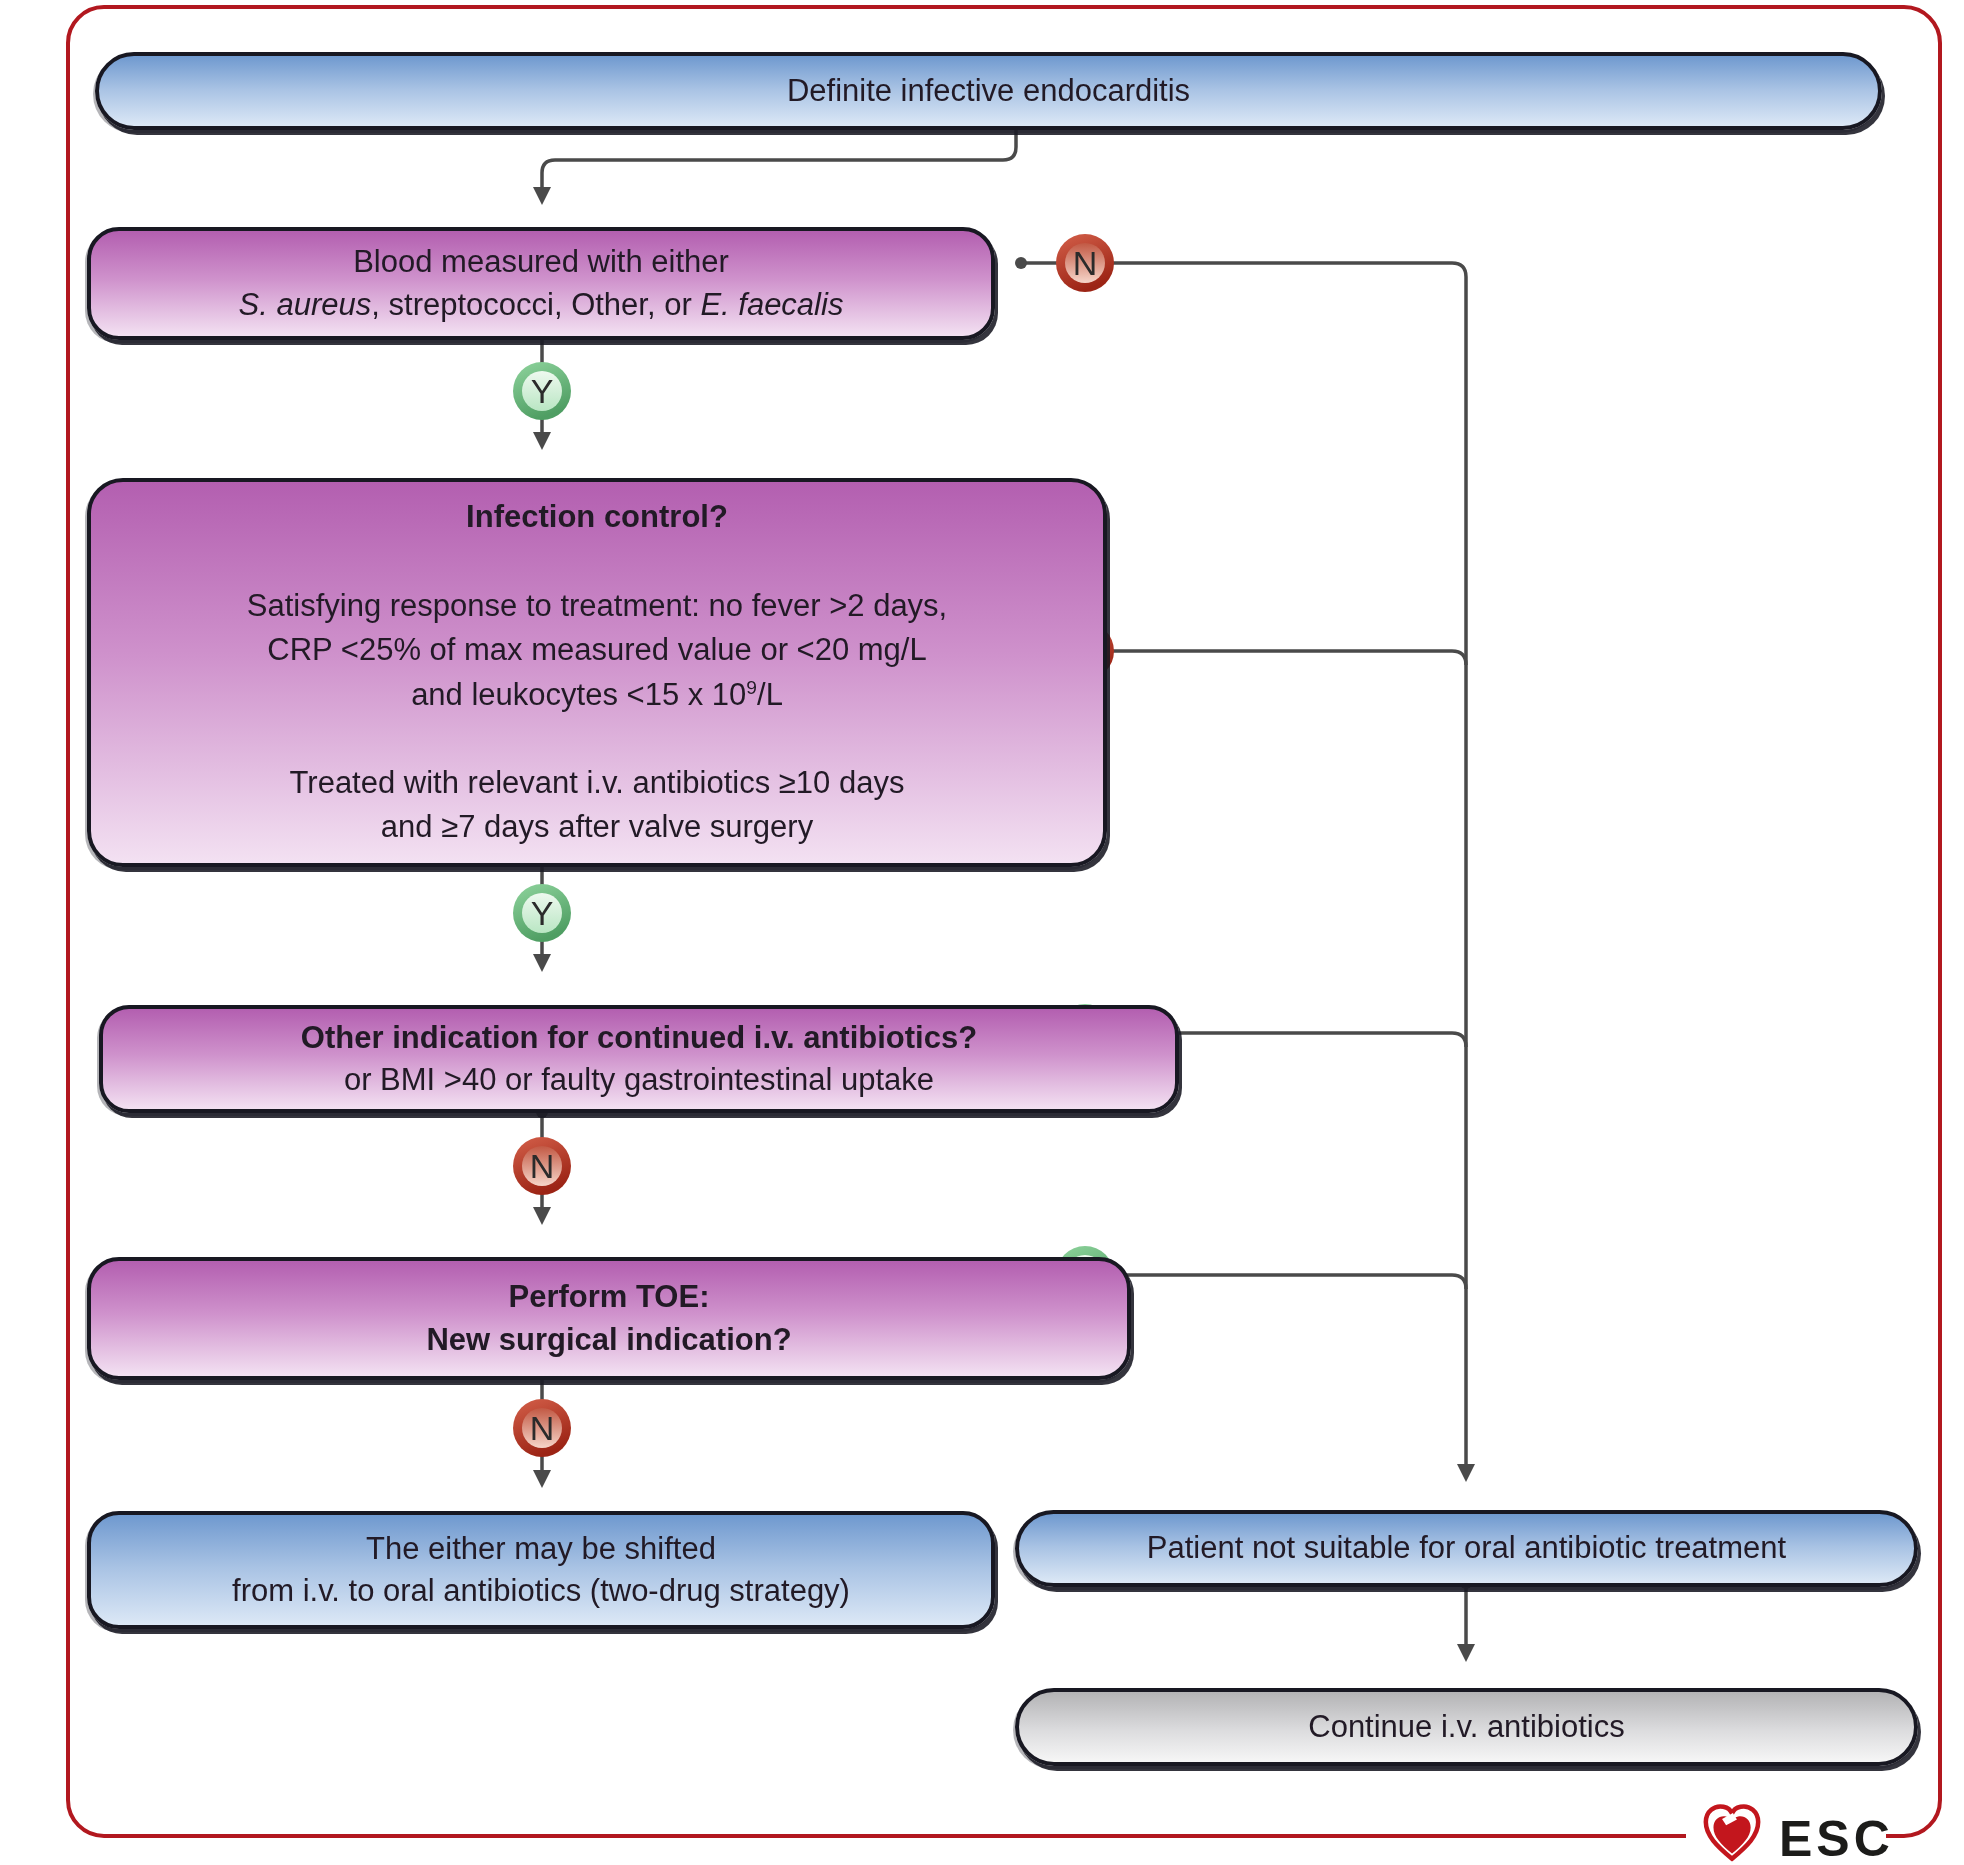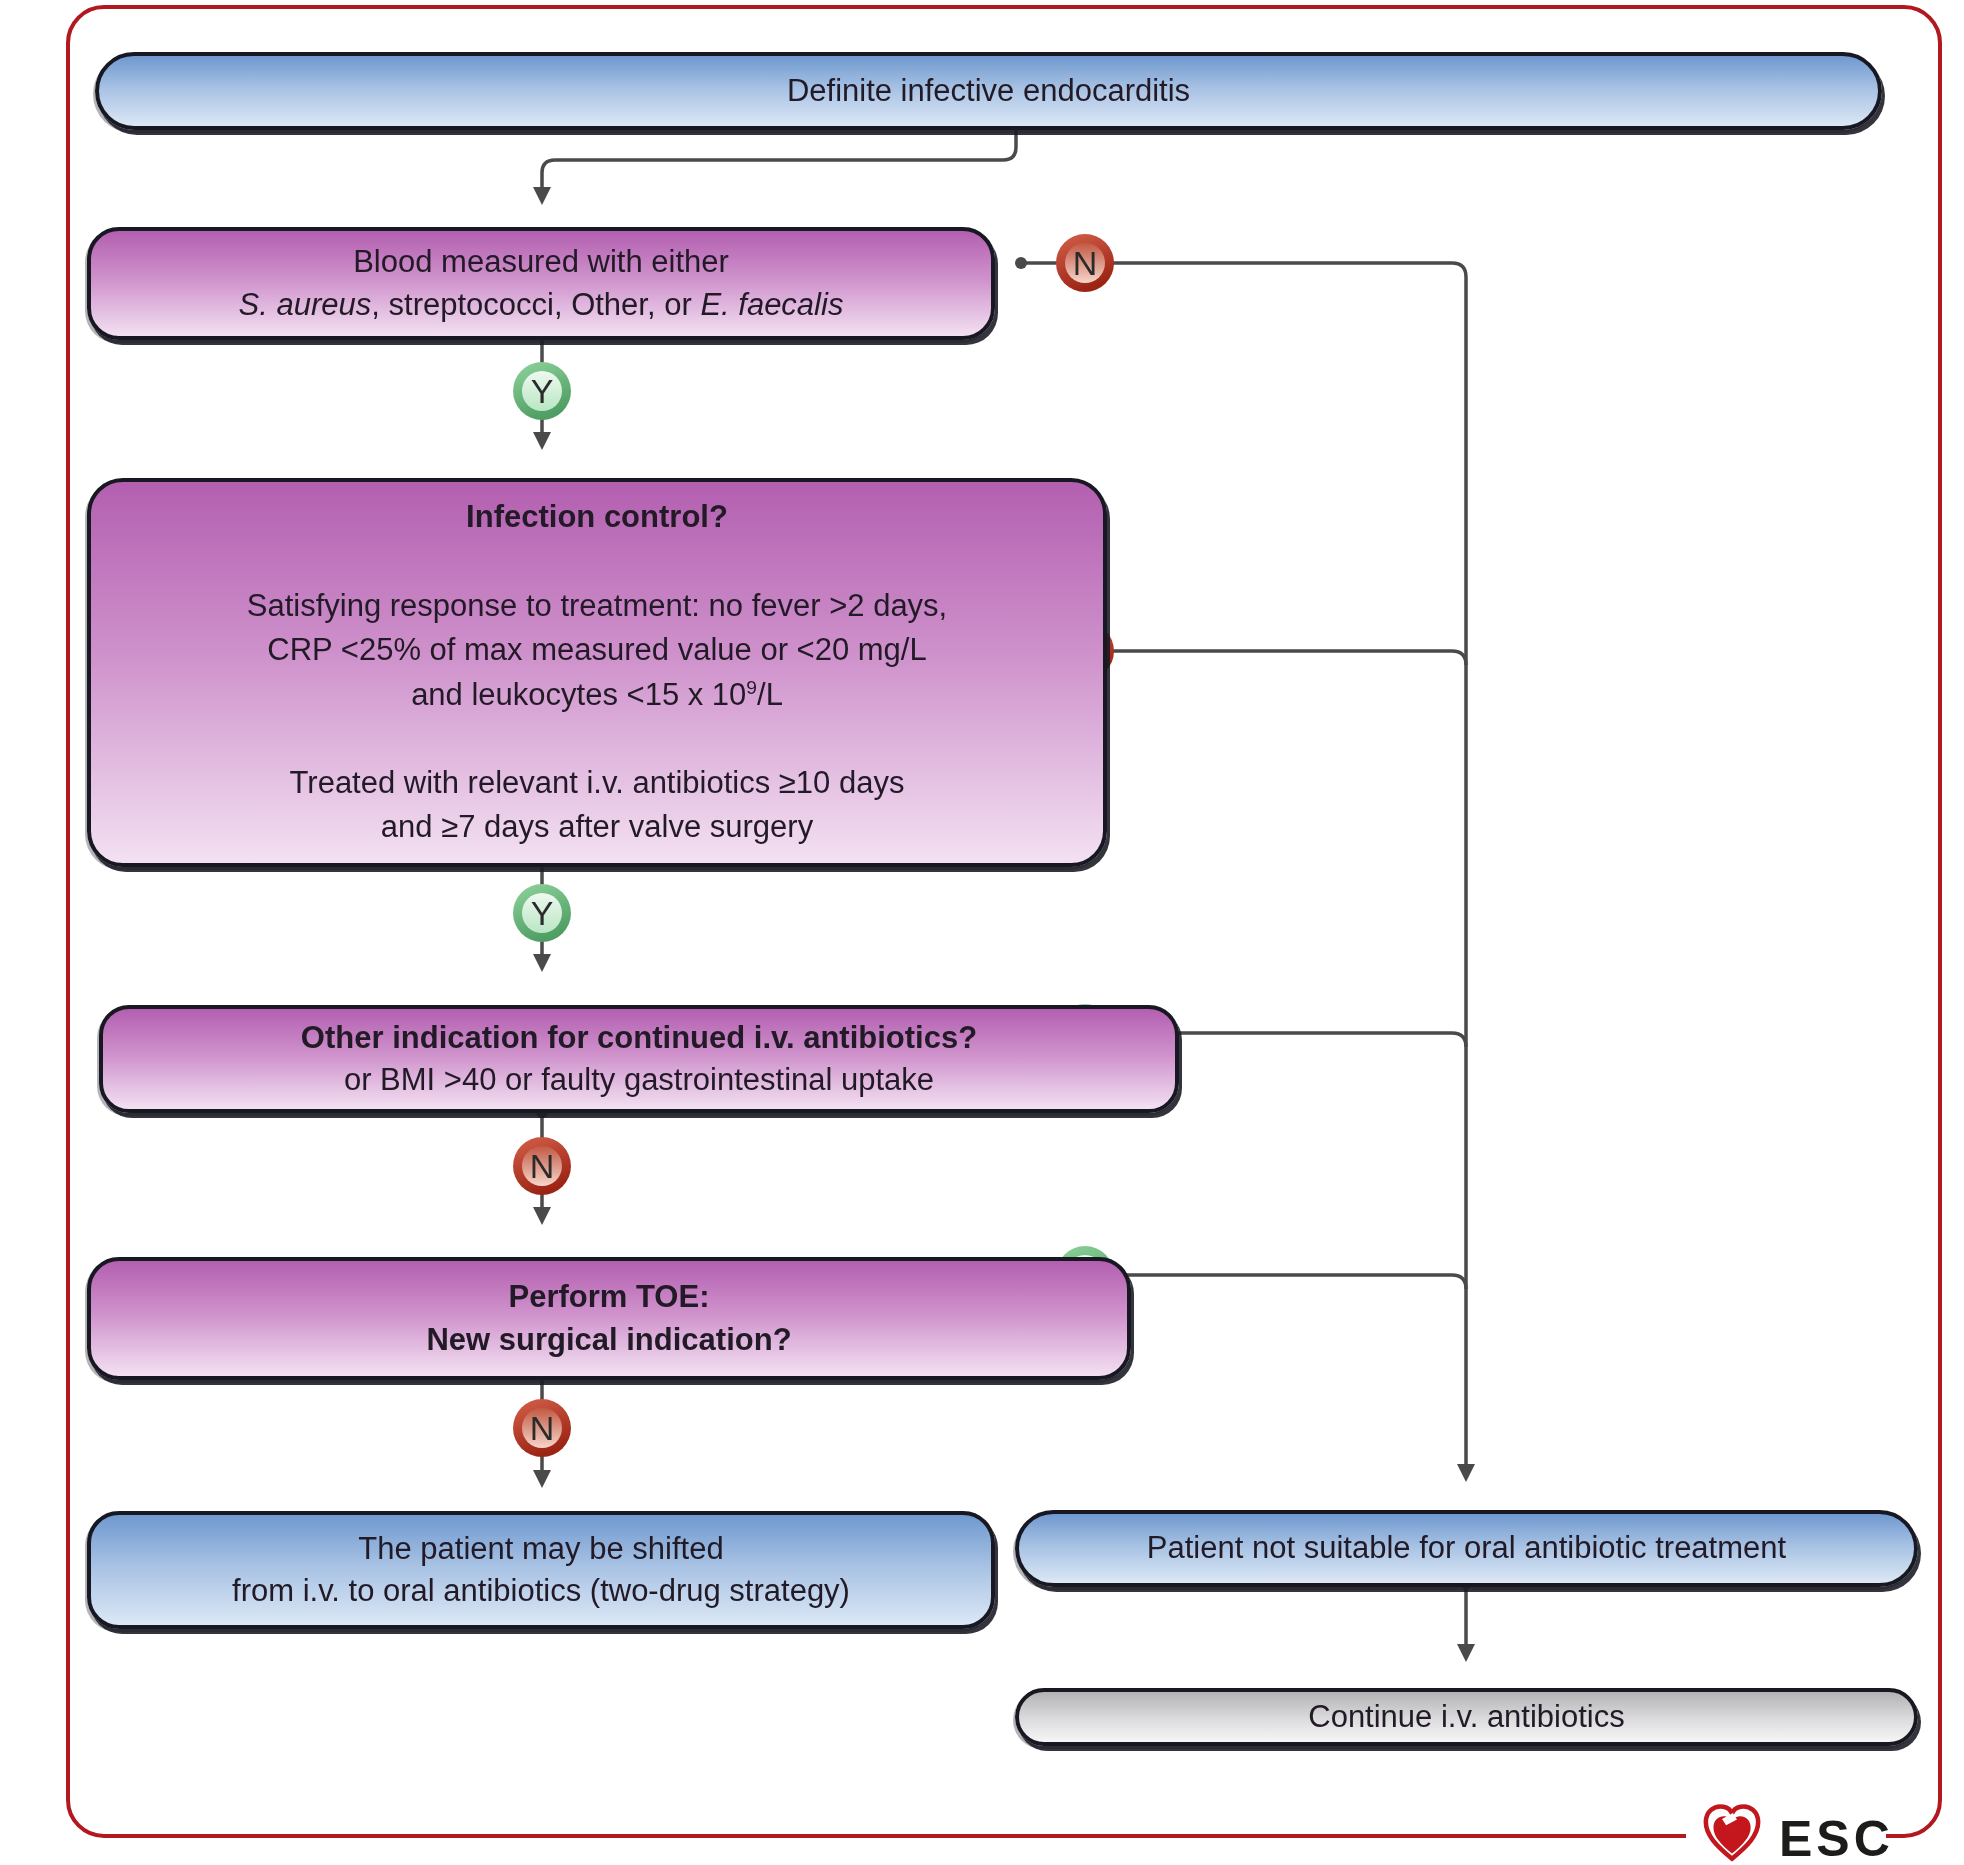--- a/index.html
+++ b/index.html
@@ -168,29 +168,29 @@
     <div class="line"><span style="font-weight: bold;">Other indication for continued i.v. antibiotics?</span></div>
     <div class="line"><span>or BMI &gt;40 or faulty gastrointestinal uptake</span></div>
   </div>
 
   <div class="node purple" style="left:87px;top:1237px;width:1044px;height:123px;border-radius:32px;">
     <div class="line"><span style="font-weight: bold;">Perform TOE:</span></div>
     <div class="line"><span style="font-weight: bold;">New surgical indication?</span></div>
   </div>
 
   <div class="node blue" style="left:87px;top:1491px;width:908px;height:118px;border-radius:32px;">
-    <div class="line"><span>The patient may be shifted</span></div>
+    <div class="line"><span>The either may be shifted</span></div>
     <div class="line"><span>from i.v. to oral antibiotics (two-drug strategy)</span></div>
   </div>
 
   <div class="node blue" style="left:1015px;top:1490px;width:903px;height:77px;border-radius:40px;">
     <div class="line"><span>Patient not suitable for oral antibiotic treatment</span></div>
   </div>
 
-  <div class="node gray" style="left:1015px;top:1668px;width:903px;height:58px;border-radius:40px;">
+  <div class="node gray" style="left:1015px;top:1668px;width:903px;height:78px;border-radius:40px;">
     <div class="line"><span>Continue i.v. antibiotics</span></div>
   </div>
 
   <svg class="heart" width="68" height="65" viewBox="0 0 72 72" xmlns="http://www.w3.org/2000/svg">
     <path d="M36,65 C19,51 7,39 7,24.5 C7,12.5 16.5,5.5 26.5,7.5 C31.5,8.5 34.8,11.8 36,15
              C37.2,11.8 40.5,8.5 45.5,7.5 C55.5,5.5 65,12.5 65,24.5 C65,39 53,51 36,65 Z" fill="#ffffff" stroke="#c3161d" stroke-width="5"></path>
     <path d="M36,65 C19,51 7,39 7,24.5 C7,12.5 16.5,5.5 26.5,7.5 C31.5,8.5 34.8,11.8 36,15
              C37.2,11.8 40.5,8.5 45.5,7.5 C55.5,5.5 65,12.5 65,24.5 C65,39 53,51 36,65 Z" transform="translate(10.5,13) scale(0.71)" fill="#c3161d"></path>
     <path d="M25,21 L37,14.5 L41.5,21.5 L29.5,28 Z" fill="#ffffff"></path>
   </svg>

